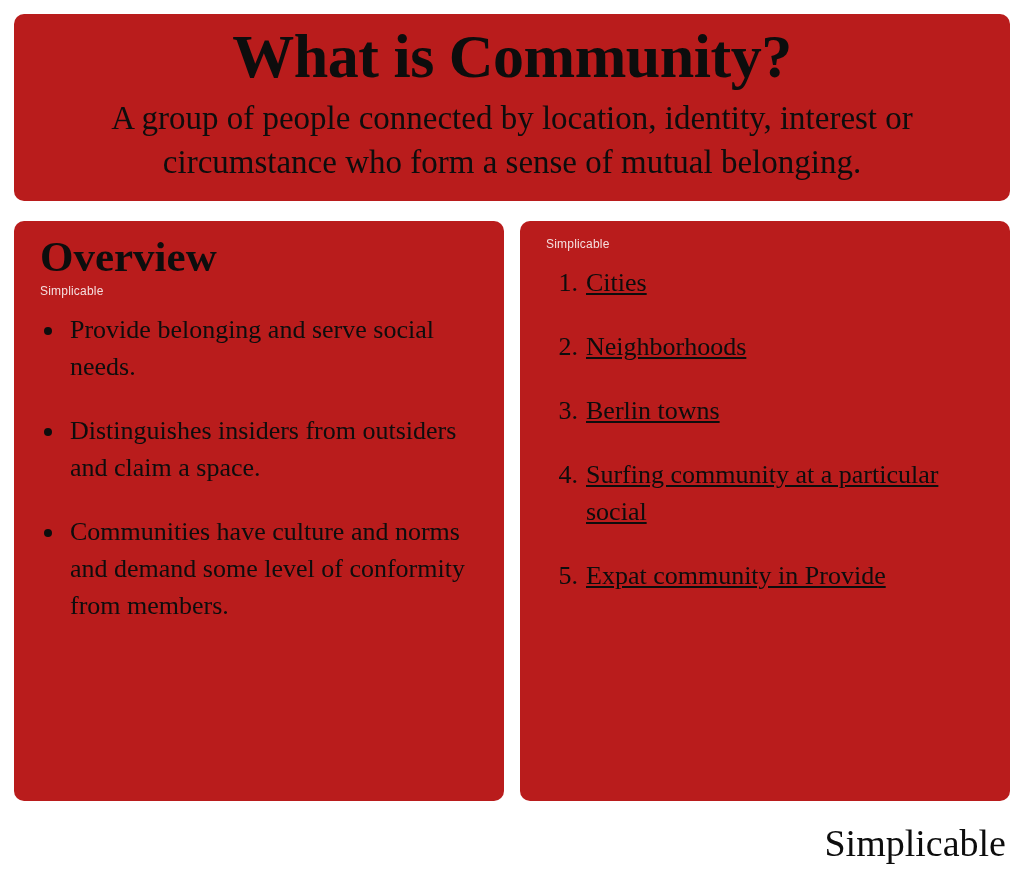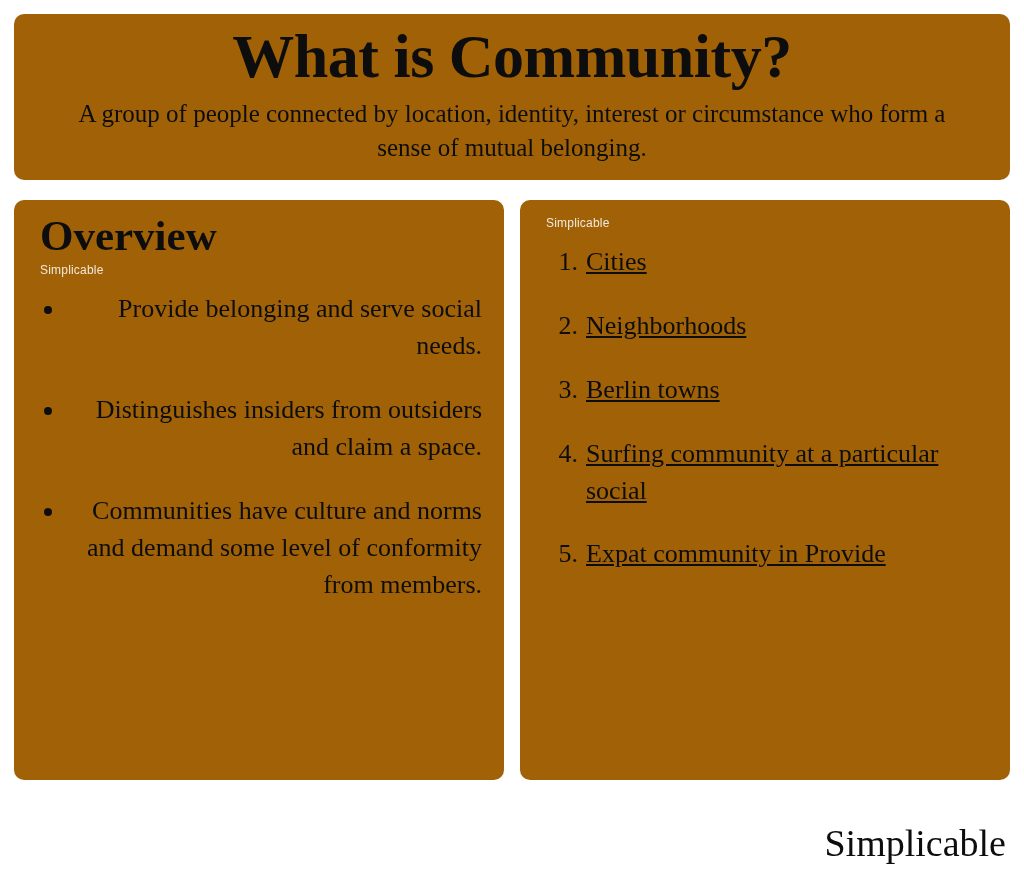--- a/index.html
+++ b/index.html
@@ -16,37 +16,37 @@
   }
   .infographic {
     position: relative;
     width: 1024px;
     height: 870px;
     box-sizing: border-box;
     padding: 14px 14px 0 14px;
     background: #ffffff;
   }
   .panel {
-    background: #a16207;
+    background: #b91c1c;
     border-radius: 10px;
   }
   
   .header {
     padding: 8px 18px 16px 18px;
     text-align: center;
   }
   .header-title {
     font-size: 62px;
     font-weight: bold;
     line-height: 1.12;
     letter-spacing: -0.5px;
     margin: 0;
   }
   .header-subtitle {
-    font-size: 25px;
+    font-size: 33px;
     line-height: 1.33;
     margin: 6px 42px 0 42px;
     font-family: Liberation Serif, serif;
   }
   
   .columns {
     display: flex;
     gap: 16px;
     margin-top: 20px;
   }
@@ -76,21 +76,20 @@
     list-style: none;
     margin: 0;
     padding: 0;
   }
   ul.bullet-list > li {
     position: relative;
     padding-left: 34px;
     font-size: 26px;
     line-height: 1.42;
     margin-bottom: 27px;
-    text-align: right;
   }
   ul.bullet-list > li:before {
     content: "";
     position: absolute;
     left: 8px;
     top: 15px;
     width: 8px;
     height: 8px;
     background: #0d0d0d;
     border-radius: 50%;

